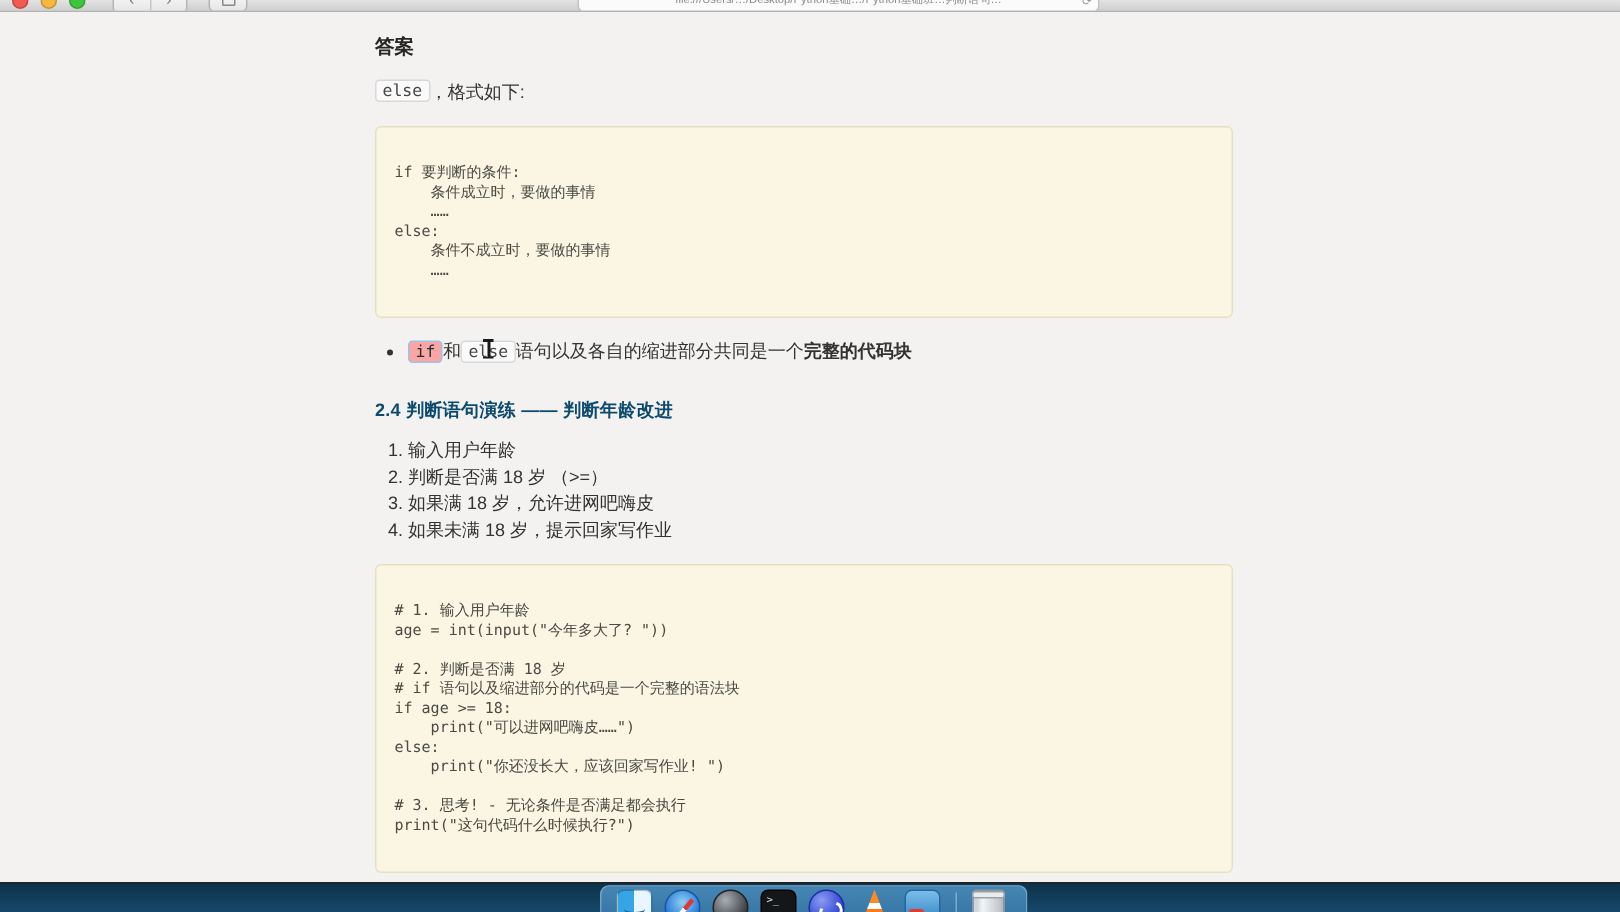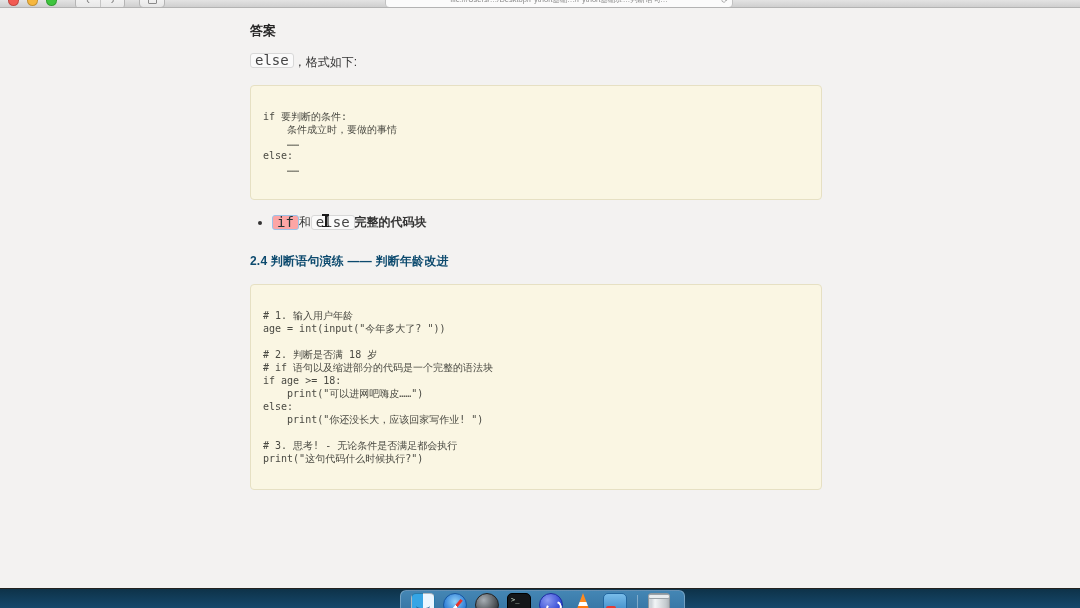--- a/index.html
+++ b/index.html
@@ -22,21 +22,21 @@
   .glyph-box { width:9px; height:8px; border:1px solid #8a8a8a; border-radius:1px; }
   .urlfield { position:absolute; left:385px; width:348px; height:15px; top:3.5px; background:#fbfbfb;
     border:1px solid #c2c2c2; border-radius:4px; font-size:7.5px; color:#8a8a8a;
     display:flex; align-items:center; justify-content:center; overflow:hidden; white-space:nowrap; }
   .reload { position:absolute; right:4px; top:2px; font-size:8px; color:#9a9a9a; }
   
   .page { position:absolute; top:8px; left:0; right:0; height:580px; overflow:hidden; background:#f3f2f1; }
   .doc { width:572px; margin:4px auto; position:relative; left:-4px; }
   .h5 { font-size:13px; font-weight:bold; color:#262626; margin-top:14px; }
   .para { margin-top:13px; font-size:12px; }
-  .codechip { display:inline-block; font-family:"DejaVu Sans Mono", monospace; font-size:14px; color:#444;
+  .codechip { display:inline-block; font-family:"DejaVu Sans Mono", monospace; font-size:11px; color:#444;
     background:#fafafa; border:1px solid #d8d8d8; border-radius:3px; padding:0 4px; line-height:13px; vertical-align:1px; }
   .codechip.selected { background:#fca5a5; border-color:#9cc2e8; color:#233; }
   pre.block { margin-top:14px; background:#faf6e3; border:1px solid #e6e0c3; border-radius:4px;
     padding:24px 12px; font-family:"DejaVu Sans Mono", monospace; font-size:10px; color:#4a4a43; }
   .cline { white-space:pre; line-height:13px; min-height:13px; }
   .note-heading { margin-top:22px; }
   .note-line { margin-top:14px; font-size:12px; display:flex; align-items:center; position:relative; }
   .bullet-dot { width:4px; height:4px; border-radius:50%; background:#333; margin:0 10px 0 8px; flex:none; }
   .bold { font-weight:bold; }
   .h2 { margin-top:22px; font-size:12px; font-weight:bold; color:#0c4a6e; letter-spacing:0.2px; }
@@ -108,37 +108,44 @@
     </div>
   </div>
 
   <div class="page">
     <div class="doc">
 
       <div class="h5">答案</div>
 
       <div class="para"><span class="codechip">else</span><span>，格式如下:</span></div>
 
-      <pre class="block"><div class="cline">if 要判断的条件:</div><div class="cline">    条件成立时，要做的事情</div><div class="cline">    ……</div><div class="cline">else:</div><div class="cline">    ……</div></pre>
+      <pre class="block"><div class="cline">if 要判断的条件:</div><div class="cline">    条件成立时，要做的事情</div><div class="cline">    ……</div><div class="cline">else:</div><div class="cline">    条件不成立时，要做的事情</div><div class="cline">    ……</div></pre>
 
 
       <div class="note-line">
         <span class="bullet-dot"></span>
           <span class="codechip selected">if</span>
           <span> 和 </span>
           <span class="codechip">else</span>
+          <span> 语句以及各自的缩进部分共同是一个 </span>
           <span class="bold">完整的代码块</span>
         <span class="ibeam">
             <i></i>
           </span>
       </div>
 
       <div class="h2">2.4 判断语句演练 —— 判断年龄改进</div>
 
 
+      <ol class="reqs">
+        <li>输入用户年龄</li>
+        <li>判断是否满 18 岁 （&gt;=）</li>
+        <li>如果满 18 岁，允许进网吧嗨皮</li>
+        <li>如果未满 18 岁，提示回家写作业</li>
+      </ol>
 
       <pre class="block"><div class="cline"># 1. 输入用户年龄</div><div class="cline">age = int(input("今年多大了? "))</div><div class="cline"></div><div class="cline"># 2. 判断是否满 18 岁</div><div class="cline"># if 语句以及缩进部分的代码是一个完整的语法块</div><div class="cline">if age &gt;= 18:</div><div class="cline">    print("可以进网吧嗨皮……")</div><div class="cline">else:</div><div class="cline">    print("你还没长大，应该回家写作业! ")</div><div class="cline"></div><div class="cline"># 3. 思考! - 无论条件是否满足都会执行</div><div class="cline">print("这句代码什么时候执行?")</div></pre>
 
     </div>
   </div>
 
   <div class="desktop"></div>
   <div class="dock-panel">
     <div class="di finder"></div>
     <div class="di safari"></div>

